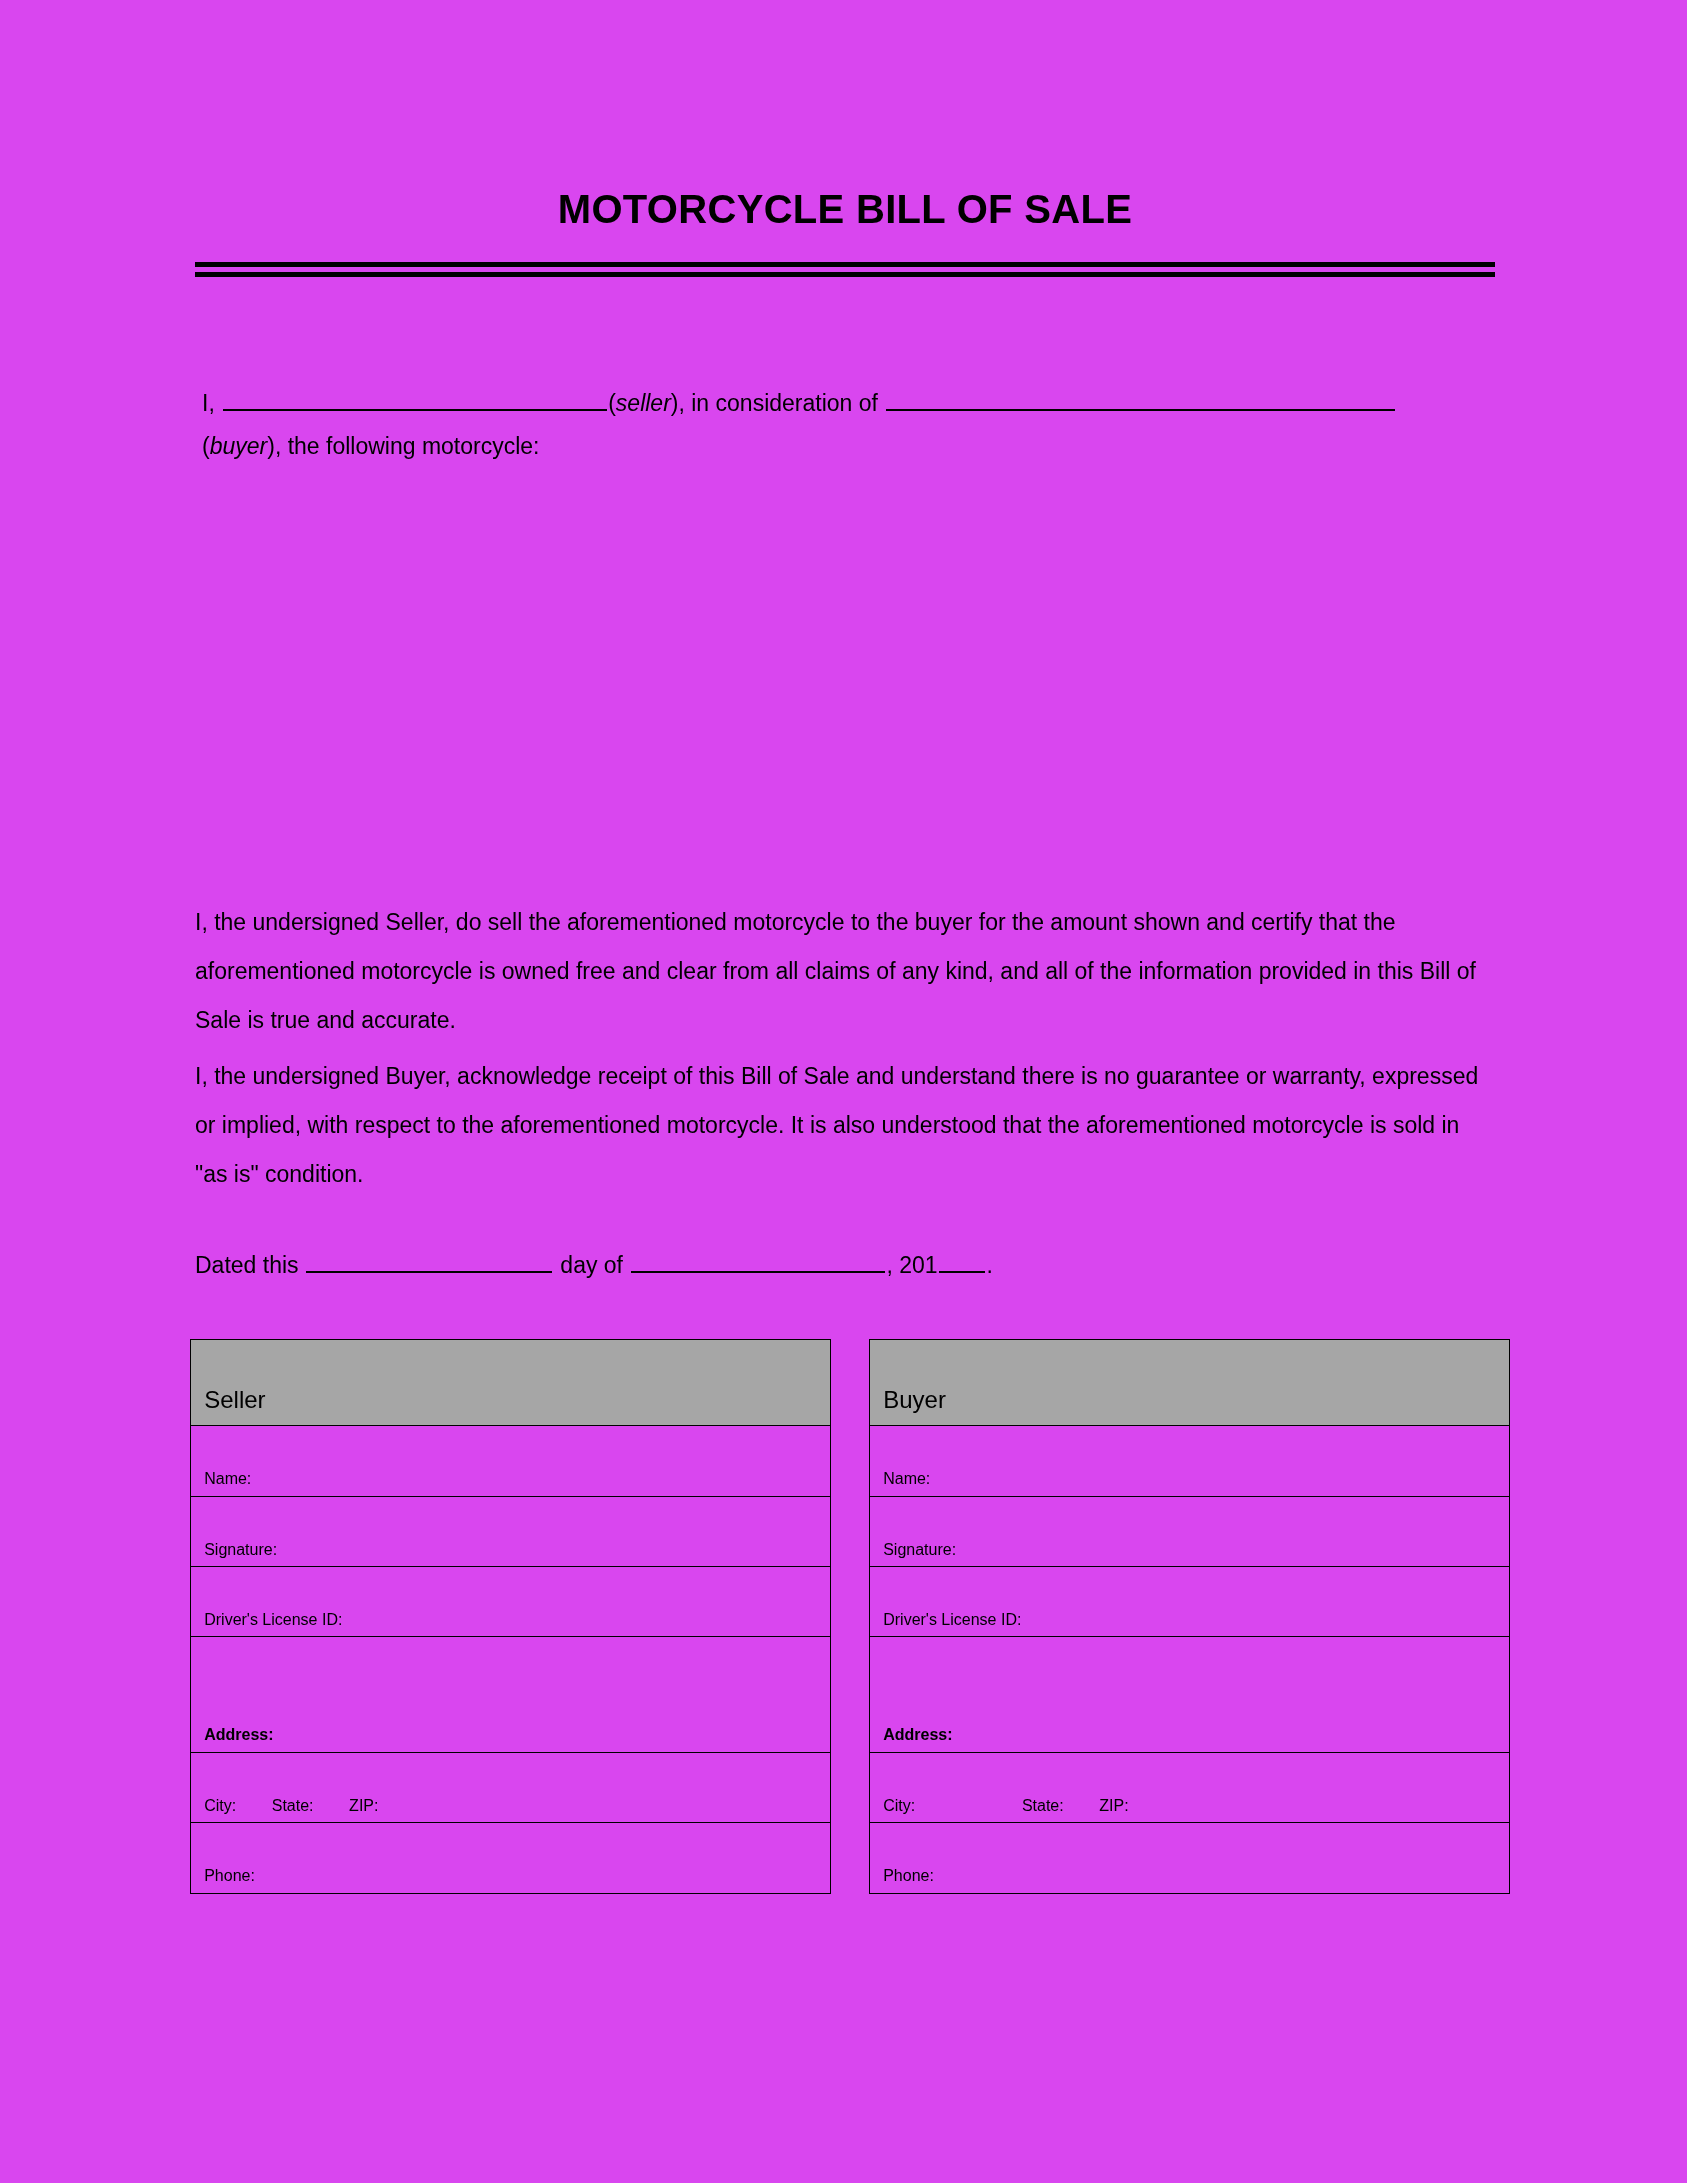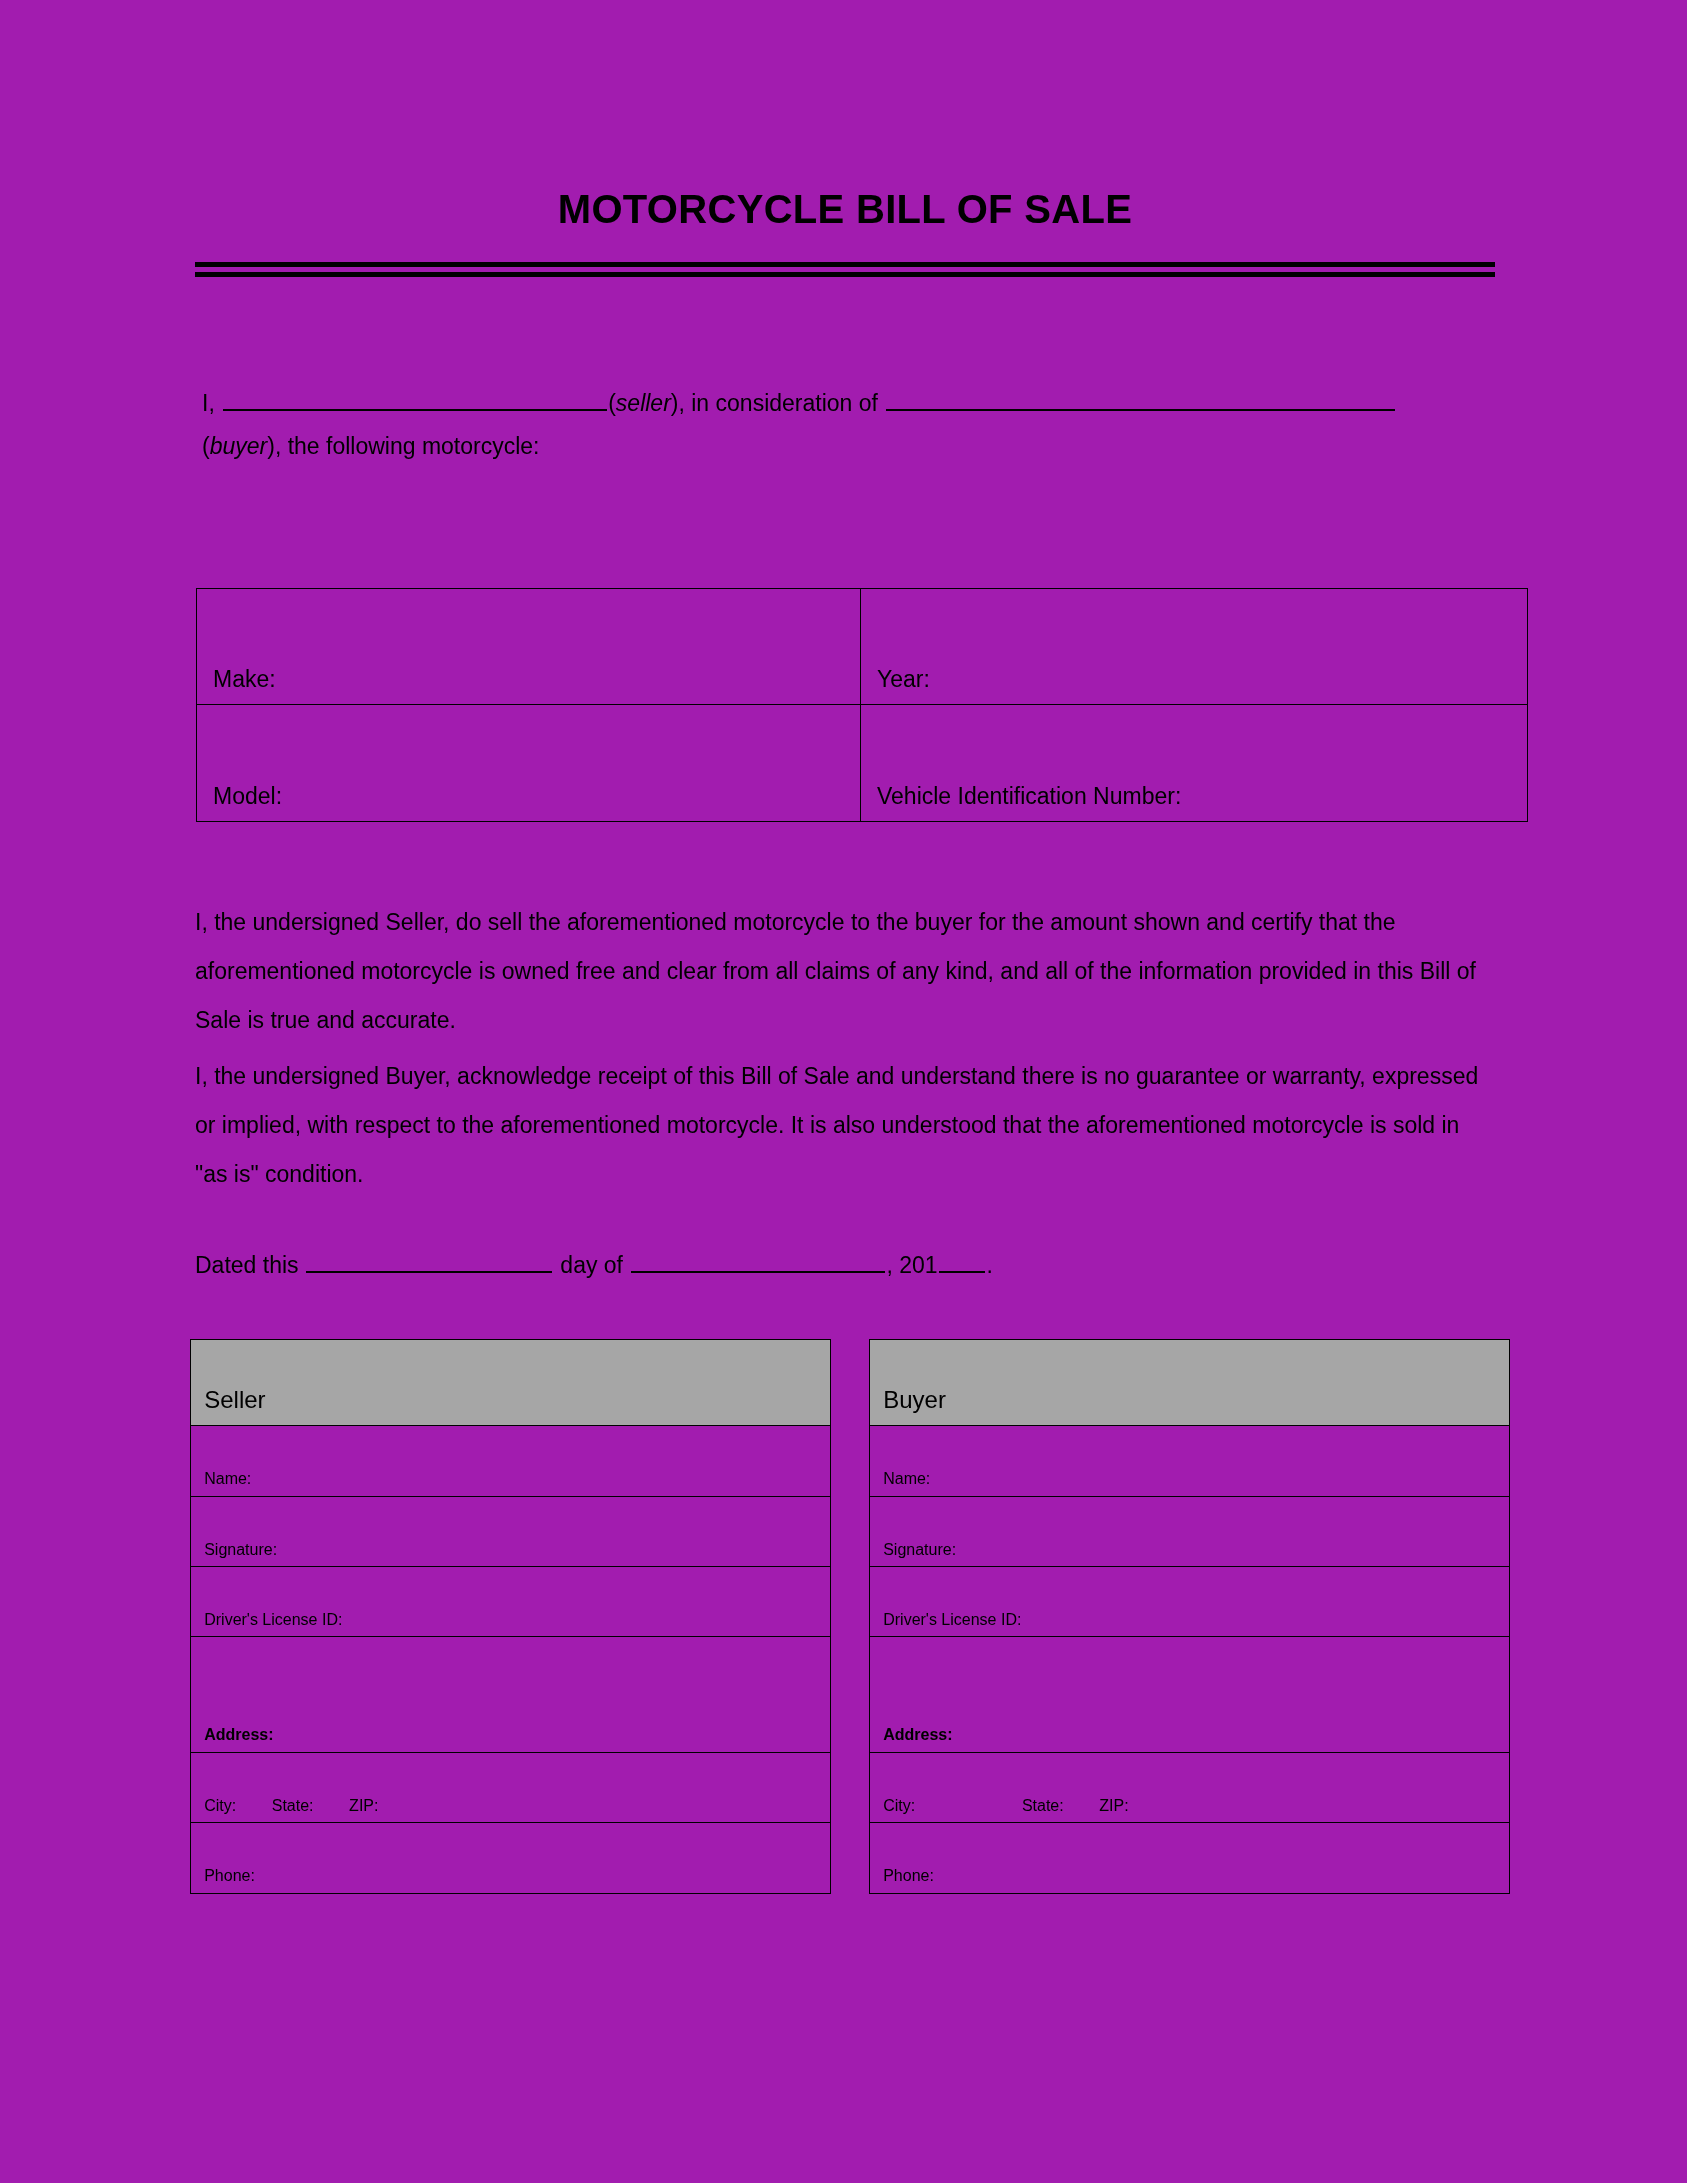--- a/index.html
+++ b/index.html
@@ -12,21 +12,21 @@
     height: 2183px;
     font-family: "Liberation Sans", sans-serif;
     color: #000000;
     -webkit-font-smoothing: antialiased;
   }
 
   .page {
     position: relative;
     width: 1687px;
     height: 2183px;
-    background: #a21caf;
+    background: #d946ef;
     box-sizing: border-box;
   }
 
   
   .title-area {
     position: absolute;
     left: 195px;
     top: 187px;
     width: 1300px;
   }
@@ -160,32 +160,20 @@
     </div>
   </div>
 
   <div class="intro">
     <div class="line"><span>I, </span><span class="blank b-seller"></span><span>(</span><span class="it">seller</span><span>),  in consideration of </span><span class="blank b-consid"></span></div>
 
 
     <div class="line"><span>(</span><span class="it">buyer</span><span>), the following motorcycle:</span></div>
   </div>
 
-  <table class="vehicle-table">
-    <tbody>
-        <tr>
-      <td class="col-left">Make:</td>
-      <td class="col-right">Year:</td>
-    </tr>
-    <tr>
-      <td class="col-left">Model:</td>
-      <td class="col-right">Vehicle Identification Number:</td>
-    </tr>
-  </tbody>
-    </table>
 
   <p class="body-par" id="par-seller">I, the undersigned Seller, do sell the aforementioned motorcycle to the buyer for the amount shown and certify that the aforementioned motorcycle is owned free and clear from all claims of any kind, and all of the information provided in this Bill of Sale is true and accurate.</p>
   <p class="body-par" id="par-buyer">I, the undersigned Buyer, acknowledge receipt of this Bill of Sale and understand there is no guarantee or warranty, expressed or implied, with respect to the aforementioned motorcycle. It is also understood that the aforementioned motorcycle is sold in "as is" condition.</p>
 
   <div class="dated"><span>Dated this </span><span class="blank b-day"></span><span> day of </span><span class="blank b-month"></span><span>, 201</span><span class="blank b-year"></span><span>.</span></div>
 
   <table class="party" id="party-seller">
     <tbody>
         <tr>
       <td class="hdr">Seller</td>

